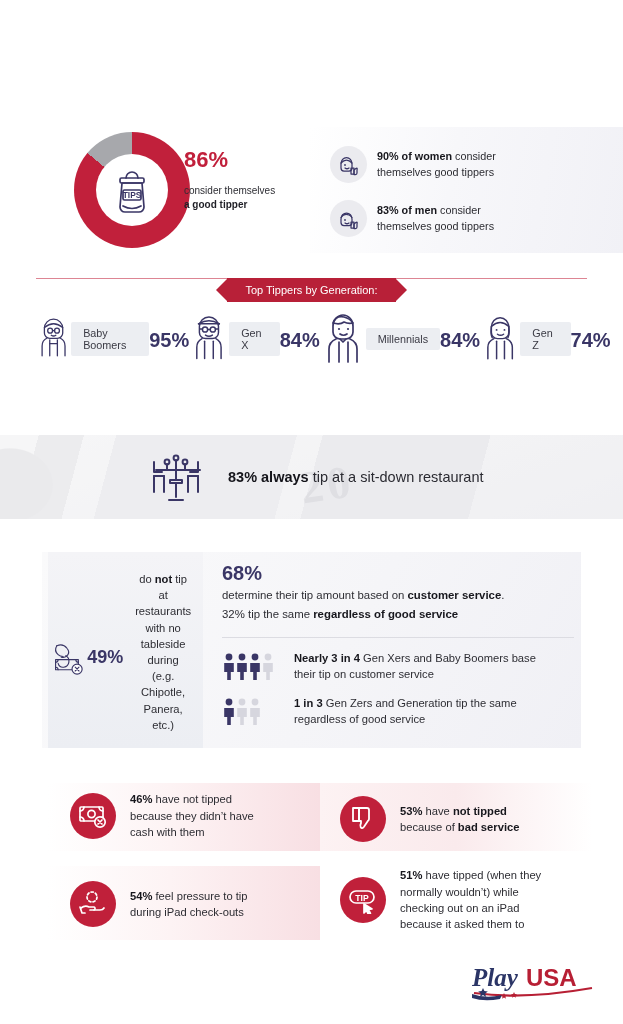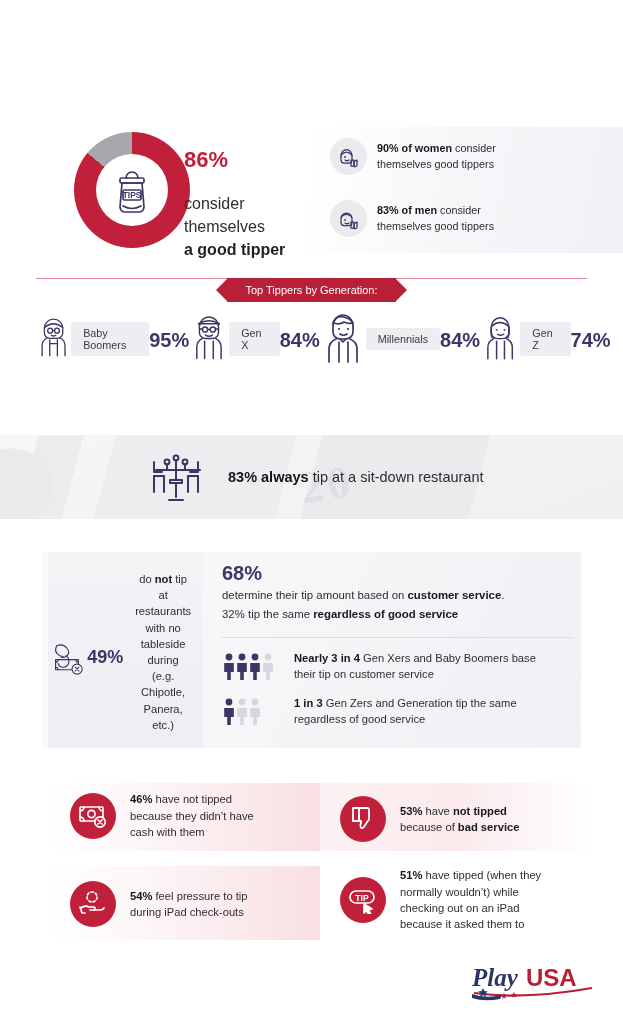--- a/index.html
+++ b/index.html
@@ -30,25 +30,25 @@
   
   .panel-light { position: absolute; left: 310px; top: 127px; width: 313px; height: 126px;
      background: linear-gradient(100deg,#ffffff 0%, #f7f7fa 45%, #f1f1f6 100%); }
   .donut-wrap { position: absolute; left: 74px; top: 132px; width: 116px; height: 116px; }
   .donut { width: 116px; height: 116px; border-radius: 50%;
       background: conic-gradient(#c1203b 0deg 309.6deg, #a7a8ac 309.6deg 360deg); }
   .donut-hole { position: absolute; left: 22px; top: 22px; width: 72px; height: 72px; background: #fff; border-radius: 50%; }
   .jar-icon { position: absolute; left: 38px; top: 36px; width: 40px; height: 46px; }
   .donut-text { position: absolute; left: 184px; top: 148px; width: 130px; }
   .big-red { color: #c1203b; font-size: 22px; font-weight: bold; line-height: 1.1; }
-  .donut-sub { color: #2d2d33; font-size: 16px; line-height: 1.42; margin-top: 21px; }
+  .donut-sub { color: #2d2d33; font-size: 10px; line-height: 1.42; margin-top: 12px; }
   .donut-sub b { font-weight: bold; color: #1f1f26; }
 
   .gender-row { position: absolute; width: 250px; display: flex; align-items: center; gap: 10px; }
-  .gender-row.r1 { left: 330px; top: 138px; }
+  .gender-row.r1 { left: 330px; top: 146px; }
   .gender-row.r2 { left: 330px; top: 200px; }
   .gender-badge { width: 37px; height: 37px; border-radius: 50%; background: #ebebef; flex: 0 0 37px; position: relative; }
   .gender-badge svg { position: absolute; left: 6px; top: 6px; }
   .gender-txt { font-size: 10.8px; line-height: 1.45; color: #2d2d33; }
   .gender-txt b { font-weight: bold; color: #17171d; }
 
   
   .gen-banner { position: absolute; left: 36px; top: 278px; width: 551px; height: 24px; display: flex; align-items: flex-start; }
   .gen-line { flex: 1; height: 1px; background: #c1203b; opacity: .55; }
   .gen-chip { position: relative; height: 24px; background: #b82038; color: #fff; font-size: 11px;

